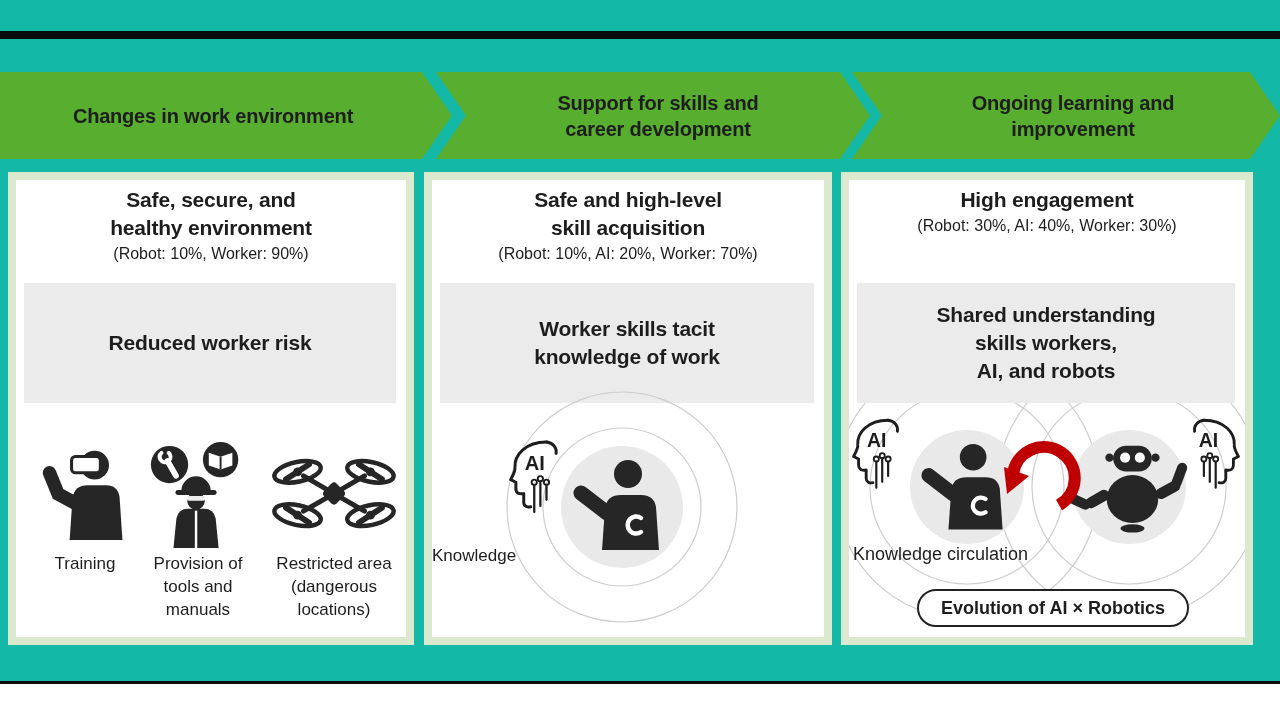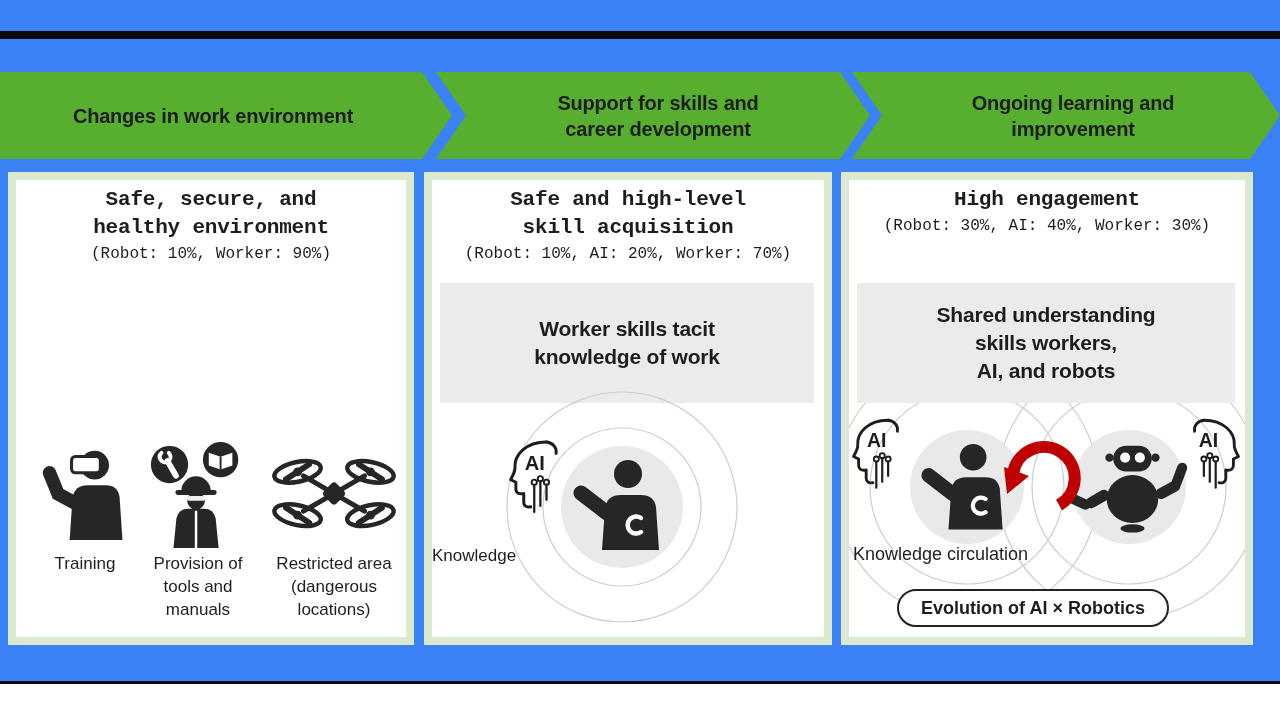--- a/index.html
+++ b/index.html
@@ -1,35 +1,35 @@
 <!DOCTYPE html>
 <html><head>
 <meta charset="utf-8">
 <style>
   html,body{margin:0;padding:0;background:#fff;}
-  .stage{position:relative;width:1280px;height:684px;background:#3b82f6;overflow:hidden;
+  .stage{position:relative;width:1280px;height:684px;background:#14b8a6;overflow:hidden;
          font-family:"Liberation Sans","DejaVu Sans",sans-serif;color:#1d1d1d;}
   .letterbox{position:absolute;left:0;width:1280px;height:8px;background:#0b0b0b;}
   .letterbox.top{top:31px;} .letterbox.bottom{top:681px;}
 
   
   .banner{position:absolute;top:72px;height:87px;background:#58AE2E;
           display:flex;flex-direction:column;justify-content:center;align-items:center;
           font-weight:700;font-size:20px;line-height:26px;text-align:center;letter-spacing:-0.2px;}
   .banner-1{left:0;width:452px;clip-path:polygon(0 0,422px 0,452px 50%,422px 100%,0 100%);padding-right:26px;box-sizing:border-box;}
   .banner-2{left:436px;width:434px;clip-path:polygon(0 0,404px 0,434px 50%,404px 100%,0 100%,30px 50%);padding-left:26px;padding-right:16px;box-sizing:border-box;}
   .banner-3{left:852px;width:428px;clip-path:polygon(0 0,398px 0,428px 50%,398px 100%,0 100%,30px 50%);padding-left:26px;padding-right:12px;box-sizing:border-box;justify-content:center;}
 
   
   .panel{position:absolute;top:172px;height:473px;background:#fff;border:8px solid #DBE9CF;box-sizing:border-box;overflow:hidden;}
   .panel-1{left:8px;width:406px;}
   .panel-2{left:424px;width:408px;}
   .panel-3{left:841px;width:412px;}
 
-  .panel-head{position:absolute;top:6px;left:0;right:0;text-align:center;font-family:Liberation Mono, monospace;}
+  .panel-head{position:absolute;top:6px;left:0;right:0;text-align:center;}
   .panel-title{font-size:21px;font-weight:700;line-height:28px;letter-spacing:-0.2px;}
   .panel-sub{font-size:16px;margin-top:3px;}
 
   .highlight{position:absolute;left:8px;right:10px;top:103px;height:120px;background:#EBEBEB;
              display:flex;flex-direction:column;justify-content:center;text-align:center;
              font-weight:700;font-size:21px;line-height:28px;letter-spacing:-0.2px;}
 
   .ln{display:block;}
 
   
@@ -40,21 +40,21 @@
   .item-1{left:10px;width:118px;}
   .item-2{left:118px;width:128px;}
   .item-3{left:252px;width:132px;}
 
   
   .viz{position:absolute;left:0;top:0;width:100%;height:457px;}
   .caption{position:absolute;text-align:left;font-size:17px;}
   .cap2{top:366px;left:0;right:12px;}
   .cap3{top:364px;left:4px;right:14px;font-size:18px;}
   .aihead{position:absolute;}
-  .pill{position:absolute;left:48px;top:409px;width:272px;height:38px;border:2.5px solid #222;
+  .pill{position:absolute;left:68px;top:409px;width:272px;height:38px;border:2.5px solid #222;
         border-radius:20px;background:#fff;display:flex;align-items:center;justify-content:center;
         font-size:18px;font-weight:700;box-sizing:border-box;}
   svg{display:block;}
 </style>
 </head>
 <body>
 
 <div class="stage">
   <div class="letterbox top"></div>
   <div class="letterbox bottom"></div>
@@ -77,20 +77,25 @@
       </div>
   </div>
 
   <div class="panel panel-1">
     <div class="panel-head">
       <div class="panel-title">
           <span class="ln">Safe, secure, and</span>
           <span class="ln">healthy environment</span>
         </div>
       <div class="panel-sub">(Robot: 10%, Worker: 90%)</div>
+    </div>
+    <div class="highlight">
+      <div>
+          <span class="ln">Reduced worker risk</span>
+        </div>
     </div>
     <div class="items">
 
       <div class="item item-1">
         <div class="ic">
           <svg width="96" height="104" viewBox="0 0 100 100">
             <g fill="#262626" stroke="none">
               <circle cx="60" cy="22" r="15"></circle>
               <path d="M34 100 L37 56 Q39 43 53 43 L72 43 Q84 43 86 55 L89 100 Z"></path>
             </g>

